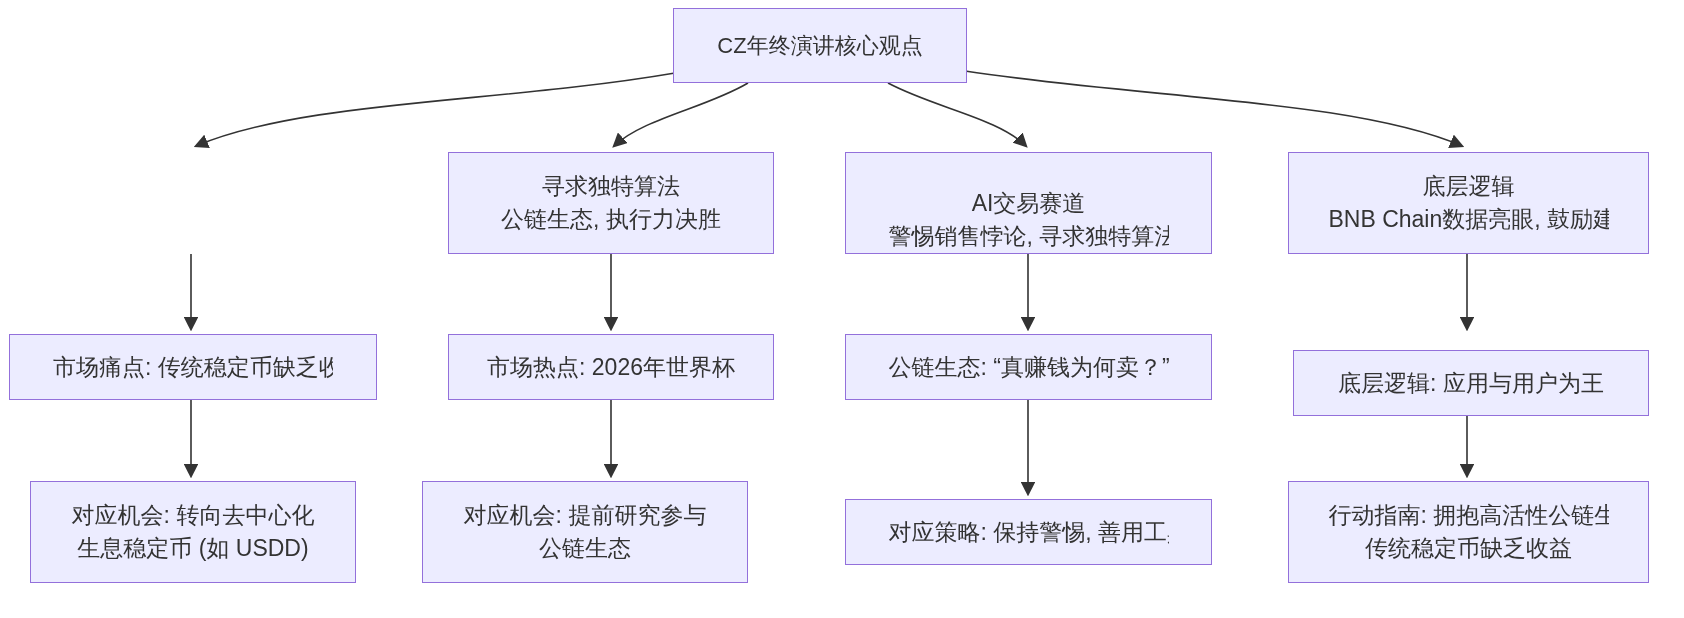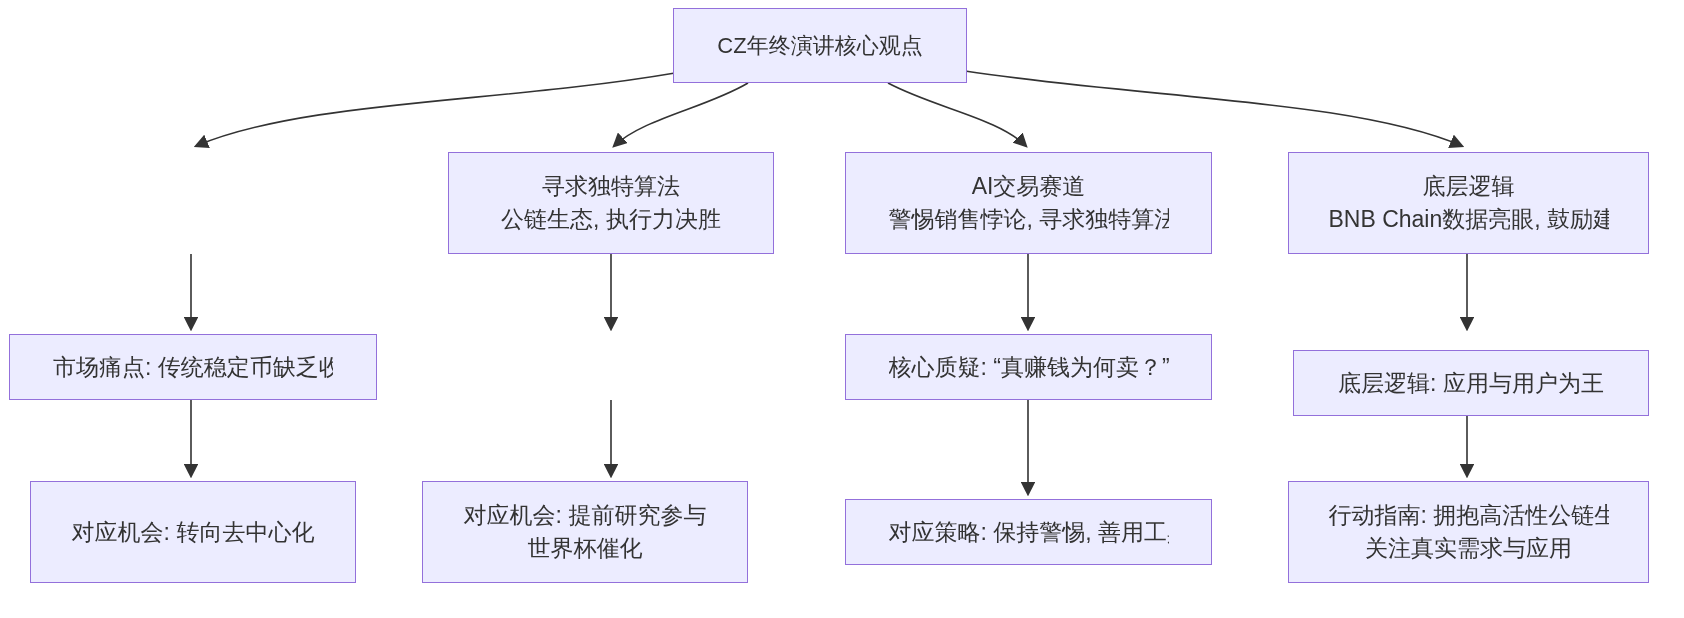--- a/index.html
+++ b/index.html
@@ -43,21 +43,21 @@
     color:var(--text);
   }
   .top-node .line{font-size:22px;width:260px;}
   
   #node-top {left:673px;top:8px;width:294px;height:75px;}
   .r1{top:152px;height:102px;}
   .r2{top:334px;height:66px;}
   .r3{top:481px;height:102px;}
   #node-c1-r1{left:70px;width:235px;}
   #node-c2-r1{left:448px;width:326px;}
-  #node-c3-r1{left:845px;width:367px;}
+  #node-c3-r1{left:845px;width:367px;align-items:flex-end;}
   #node-c4-r1{left:1288px;width:361px;}
   #node-c1-r2{left:9px;width:368px;}
   #node-c2-r2{left:448px;width:326px;}
   #node-c3-r2{left:845px;width:367px;}
   #node-c4-r2{left:1293px;width:356px;margin-top:16px;}
   #node-c1-r3{left:30px;width:326px;}
   #node-c2-r3{left:422px;width:326px;}
   #node-c3-r3{left:845px;width:367px;top:499px;height:66px;}
   #node-c4-r3{left:1288px;width:361px;}
 </style>
@@ -98,45 +98,51 @@
   </div>
 
   <div class="box r2" id="node-c1-r2">
     <div class="label">
       <span class="line" style="text-align: left;">市场痛点: 传统稳定币缺乏收益</span>
     </div>
   </div>
   <div class="box r3" id="node-c1-r3">
     <div class="label">
       <span class="line">对应机会: 转向去中心化</span>
+      <span class="line">生息稳定币 (如 USDD)</span>
     </div>
   </div>
 
   <div class="box r1" id="node-c2-r1">
     <div class="label">
       <span class="line">寻求独特算法</span>
       <span class="line">公链生态, 执行力决胜</span>
     </div>
   </div>
+  <div class="box r2" id="node-c2-r2">
+    <div class="label">
+      <span class="line">市场热点: 2026年世界杯</span>
+    </div>
+  </div>
   <div class="box r3" id="node-c2-r3">
     <div class="label">
       <span class="line">对应机会: 提前研究参与</span>
-      <span class="line">世界杯催化</span>
+      <span class="line">公链生态</span>
     </div>
   </div>
 
   <div class="box r1" id="node-c3-r1">
     <div class="label">
       <span class="line">AI交易赛道</span>
       <span class="line" style="text-align: left;">警惕销售悖论, 寻求独特算法</span>
     </div>
   </div>
   <div class="box r2" id="node-c3-r2">
     <div class="label">
-      <span class="line">核心质疑: “真赚钱为何卖？”</span>
+      <span class="line">公链生态: “真赚钱为何卖？”</span>
     </div>
   </div>
   <div class="box r3" id="node-c3-r3">
     <div class="label">
       <span class="line" style="text-align: left;">对应策略: 保持警惕, 善用工具</span>
     </div>
   </div>
 
   <div class="box r1" id="node-c4-r1">
     <div class="label">
@@ -145,17 +151,17 @@
     </div>
   </div>
   <div class="box r2" id="node-c4-r2">
     <div class="label">
       <span class="line">底层逻辑: 应用与用户为王</span>
     </div>
   </div>
   <div class="box r3" id="node-c4-r3">
     <div class="label">
       <span class="line" style="text-align: left;">行动指南: 拥抱高活性公链生态</span>
-      <span class="line">关注真实需求与应用</span>
+      <span class="line">传统稳定币缺乏收益</span>
     </div>
   </div>
 
 </div>
 
 </body></html>

